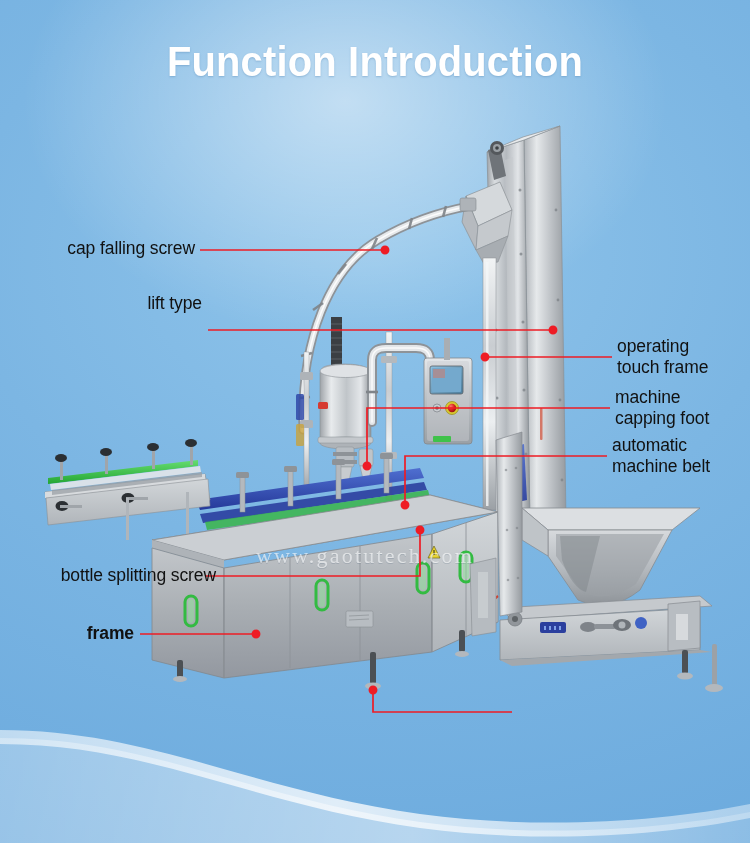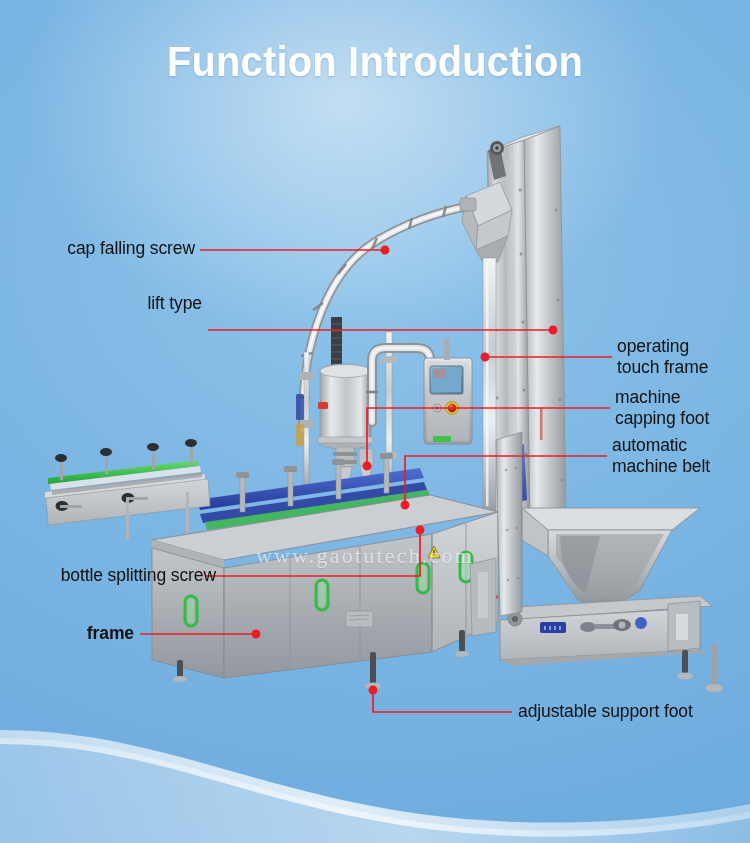--- a/index.html
+++ b/index.html
@@ -482,23 +482,20 @@
   <div class="lbl l" style="left:615px; top:387px;">
     <div>machine</div>
     <div>capping foot</div>
   </div>
 
   <div class="lbl l" style="left:612px; top:435px;">
     <div>automatic</div>
     <div>machine belt</div>
   </div>
 
-  <div class="lbl l" style="left:518px; top:701px;">
-    <div>adjustable support foot</div>
-  </div>
 
   <svg class="swoosh" viewBox="0 0 750 125" preserveAspectRatio="none" xmlns="http://www.w3.org/2000/svg">
     <defs>
       <linearGradient id="wv1" x1="0" y1="0" x2="1" y2="0">
         <stop offset="0%" stop-color="#ffffff" stop-opacity=".55"></stop>
         <stop offset="45%" stop-color="#ffffff" stop-opacity=".78"></stop>
         <stop offset="100%" stop-color="#ffffff" stop-opacity=".42"></stop>
       </linearGradient>
       <linearGradient id="wv2" x1="0" y1="0" x2="1" y2="0">
         <stop offset="0%" stop-color="#ffffff" stop-opacity=".30"></stop>

